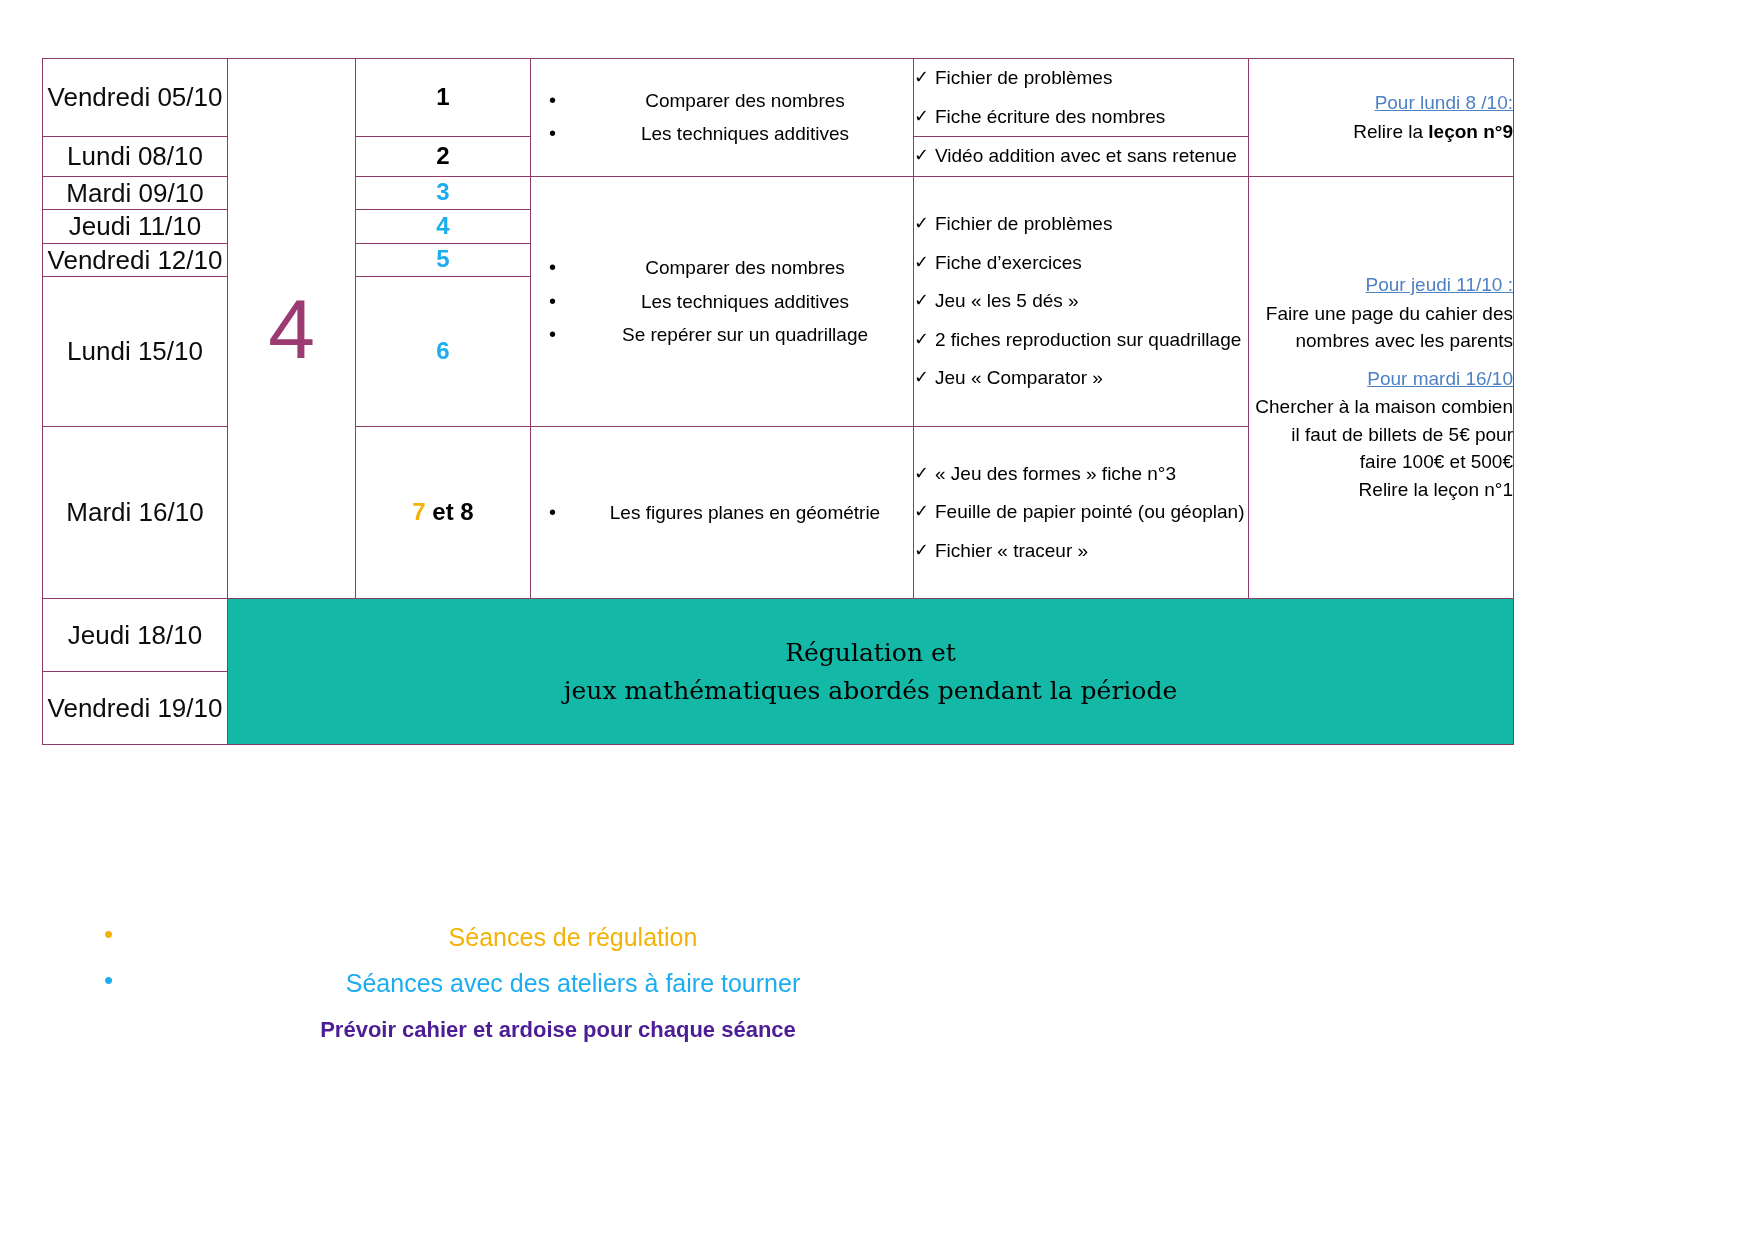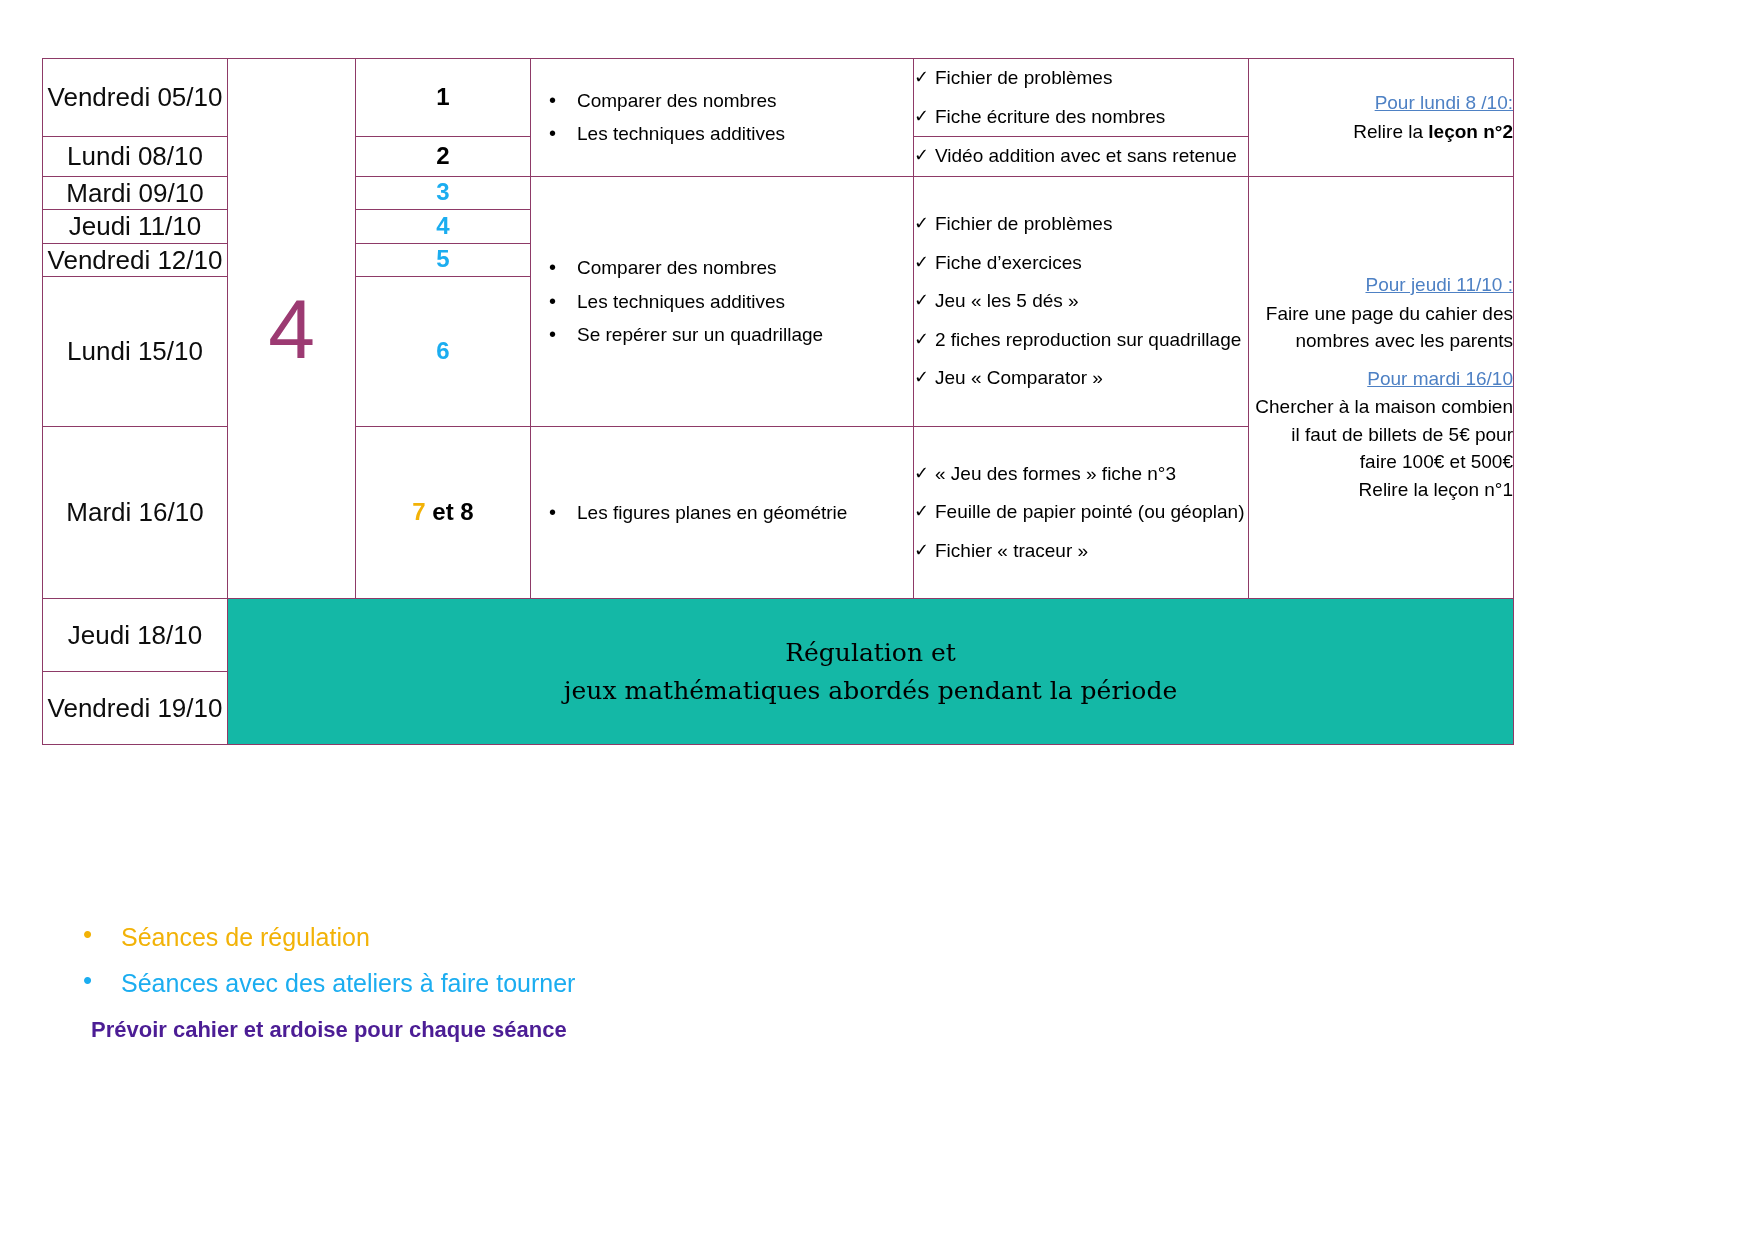--- a/index.html
+++ b/index.html
@@ -64,21 +64,21 @@
   .num.blue {color:#1badf0;}
   .num .gold{color:#f2b207;}
 
   
   .obj{
     padding:8px 6px 8px 10px;
     font-size:19px;
     line-height:1.55;
   }
   .obj ul{margin:0;padding:0 0 0 46px;list-style:none;}
-  .obj li{position:relative;padding:2px 0;}
+  .obj li{position:relative;padding:2px 0;text-align:center;}
   .obj li:before{
     content:"\2022";
     position:absolute;left:-28px;top:1px;
     font-size:20px;color:#000;
   }
 
   
   .sup{
     padding:9px 8px 9px 12px;
     font-size:19px;
@@ -121,22 +121,23 @@
   .banner .txt{
     font-family:"DejaVu Serif", "Liberation Serif", serif;
     font-size:25px;
     line-height:1.5;
     color:#000;
   }
 
   
   .legend{
     position:absolute;
-    left:83px; top:925px;
+    left:104px; top:925px;
     width:900px;
+    text-align:center;
   }
   .legend .row{
     position:relative;
     font-size:25px;
     line-height:1.0;
     margin-bottom:21px;
     padding-left:38px;
   }
   .legend .row:before{
     content:"\2022";
@@ -192,21 +193,21 @@
           </div>
           <div class="item">
             <span class="ck">✓</span>
             <span>Fiche écriture des nombres</span>
           </div>
         </td>
 
         <td class="dev" rowspan="2">
           <div class="blk">
             <span class="head">Pour lundi 8 /10:</span>
-            <span>Relire la </span><b>leçon n°2</b>
+            <span>Relire la </span><b>leçon n°9</b>
           </div>
         </td>
       </tr>
 
       <tr>
         <td class="date">Lundi 08/10</td>
         <td class="num black">2</td>
         <td class="sup">
           <div class="item">
             <span class="ck">✓</span>

